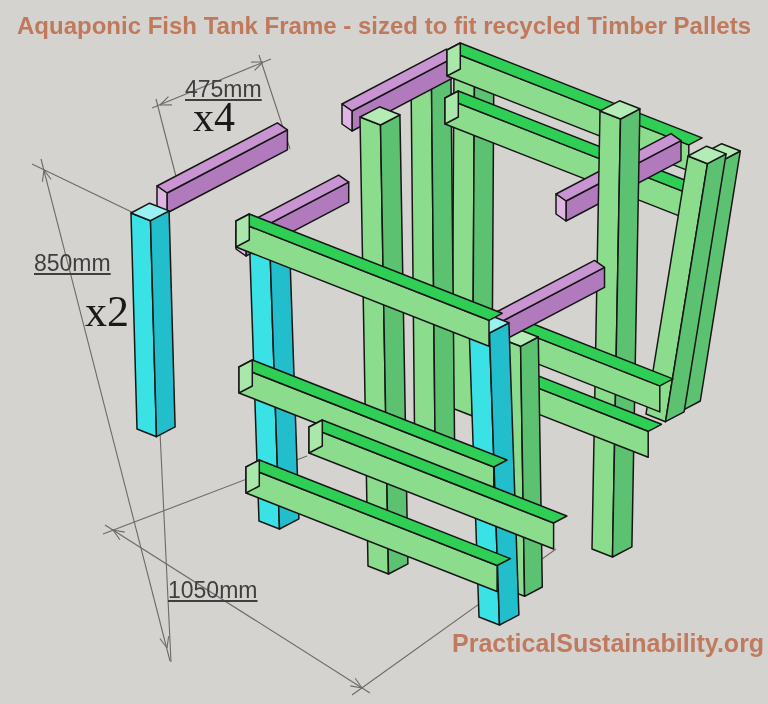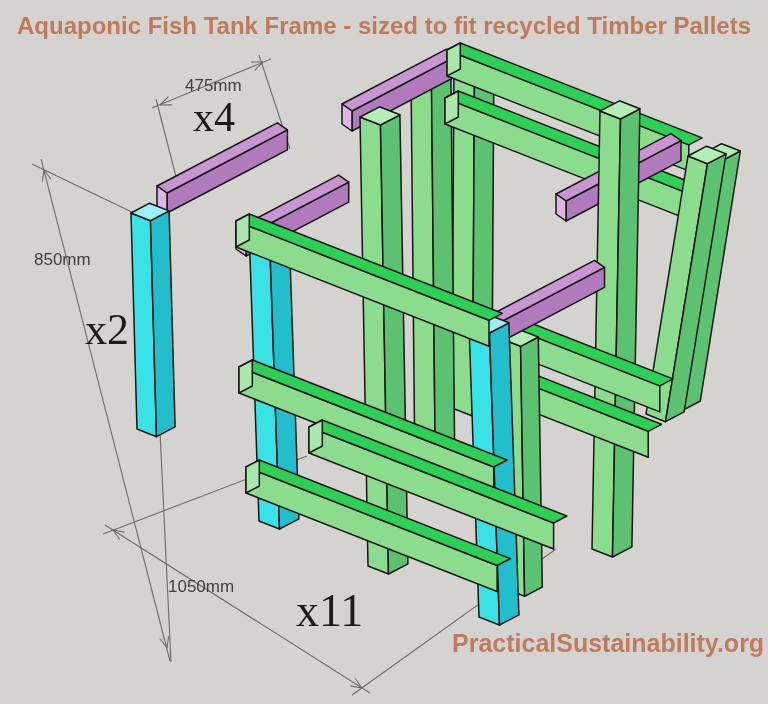--- a/index.html
+++ b/index.html
@@ -12,23 +12,24 @@
   }
   #diagram{position:absolute;left:0;top:0;}
   .title{
     position:absolute;left:0;top:12px;width:768px;
     text-align:center;
     font-size:24px;font-weight:600;letter-spacing:0px;
     color:var(--title,#C1795B);
   }
   .dim-label{
     position:absolute;
-    font-size:17px;
+    font-size:23px;
     color:var(--dimtext,#3F3F3F);
     white-space:nowrap;
+    text-decoration:underline;
   }
   .qty-label{
     position:absolute;
     font-size:44px;
     color:var(--label,#1A1A1A);
     white-space:nowrap;
     line-height:1;
     font-family:Liberation Serif, serif;
   }
   .watermark{
@@ -141,19 +142,18 @@
         <polygon points="309.0,453.0 309.0,427.0 322.3,420.0 322.3,446.0" fill="#A9E7AB" stroke="#161616" stroke-width="1.5" stroke-linejoin="round"></polygon>
       </g>
   </svg>
 
   <div class="title">Aquaponic Fish Tank Frame - sized to fit recycled Timber Pallets</div>
 
   <div class="dim-label" style="left:185px;top:76px">475mm</div>
   <div class="qty-label" style="left:193px;top:96px;font-size:42px">x4</div>
 
   <div class="dim-label" style="left:34px;top:250px">850mm</div>
-  <div class="qty-label" style="left:85px;top:308px">x2</div>
+  <div class="qty-label" style="left:85px;top:290px">x2</div>
 
   <div class="dim-label" style="left:168px;top:577px">1050mm</div>
-  <div class="qty-label" style="left:296px;top:588px;font-size:46px">x11</div>
 
   <div class="watermark">PracticalSustainability.org</div>
 </div>
 
 </body></html>

